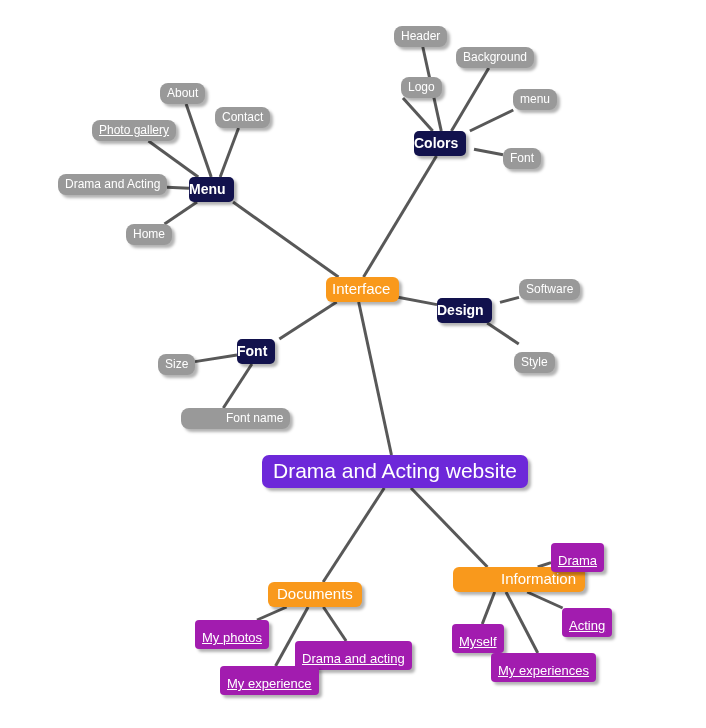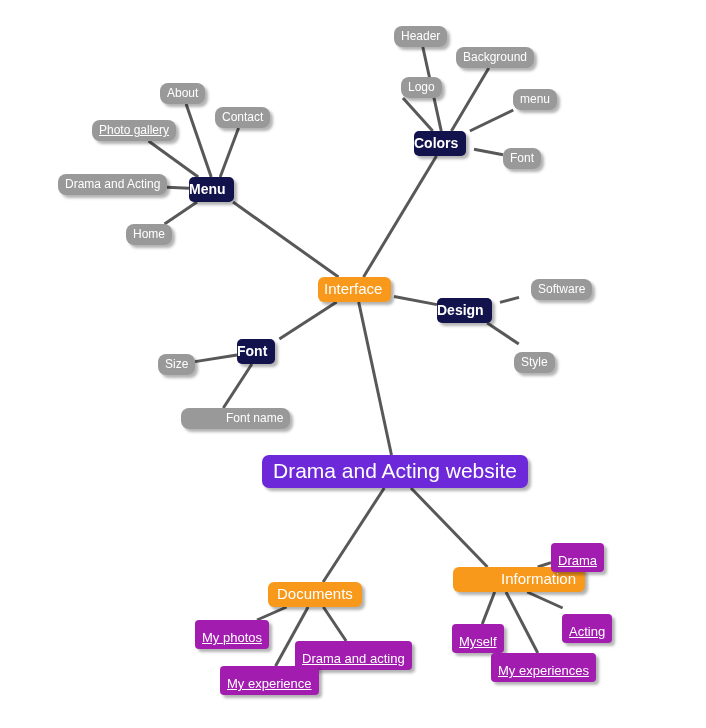--- a/index.html
+++ b/index.html
@@ -112,21 +112,21 @@
       <line x1="308.1060606060606" y1="607" x2="275.56666666666666" y2="666" stroke="#585858" stroke-width="3" stroke-linecap="butt"></line>
       <line x1="537.7352941176471" y1="567" x2="551" y2="562.6634615384615" stroke="#585858" stroke-width="3" stroke-linecap="butt"></line>
       <line x1="527.1898734177215" y1="592" x2="562.632911392405" y2="608" stroke="#585858" stroke-width="3" stroke-linecap="butt"></line>
       <line x1="494.65765765765764" y1="592" x2="482.26126126126127" y2="624" stroke="#585858" stroke-width="3" stroke-linecap="butt"></line>
       <line x1="506.00887573964496" y1="592" x2="537.7721893491124" y2="653" stroke="#585858" stroke-width="3" stroke-linecap="butt"></line>
     </svg>
   <div id="node-layer">
       <div class="node root-red" style="left: 262px; top: 455px;">
         <span class="node-label">Drama and Acting website</span>
       </div>
-      <div class="node branch-orange" style="left: 318px; top: 277px; padding-left: 6px;">
+      <div class="node branch-orange" style="left: 326px; top: 277px; padding-left: 6px;">
         <span class="node-label">Interface</span>
       </div>
       <div class="node branch-orange" style="left: 268px; top: 582px; text-align: center;">
         <span class="node-label">Documents</span>
       </div>
       <div class="node branch-orange" style="left: 453px; top: 567px; padding-left: 48px;">
         <span class="node-label">Information</span>
       </div>
       <div class="node branch-navy" style="left: 189px; top: 177px;">
         <span class="node-label">Menu</span>
@@ -163,21 +163,21 @@
       </div>
       <div class="node leaf-gray" style="left: 373px; top: 77px; margin-left: 28px;">
         <span class="node-label">Logo</span>
       </div>
       <div class="node leaf-gray" style="left: 513px; top: 89px;">
         <span class="node-label">menu</span>
       </div>
       <div class="node leaf-gray" style="left: 503px; top: 148px;">
         <span class="node-label">Font</span>
       </div>
-      <div class="node leaf-gray" style="left: 519px; top: 279px; margin-left: 12px;">
+      <div class="node leaf-gray" style="left: 519px; top: 279px;">
         <span class="node-label">Software</span>
       </div>
       <div class="node leaf-gray" style="left: 514px; top: 352px;">
         <span class="node-label">Style</span>
       </div>
       <div class="node leaf-gray" style="left: 158px; top: 354px;">
         <span class="node-label">Size</span>
       </div>
       <div class="node leaf-gray" style="left: 181px; top: 408px; padding-left: 45px;">
         <span class="node-label">Font name</span>
@@ -187,21 +187,21 @@
       </div>
       <div class="node leaf-navy" style="left: 295px; top: 641px;">
         <span class="node-label">Drama and acting</span>
       </div>
       <div class="node leaf-navy" style="left: 220px; top: 666px;">
         <span class="node-label">My experience</span>
       </div>
       <div class="node leaf-navy" style="left: 551px; top: 543px;">
         <span class="node-label">Drama</span>
       </div>
-      <div class="node leaf-navy" style="left: 562px; top: 608px; margin-top: 6px;">
+      <div class="node leaf-navy" style="left: 562px; top: 608px;">
         <span class="node-label">Acting</span>
       </div>
       <div class="node leaf-navy" style="left: 452px; top: 624px;">
         <span class="node-label">Myself</span>
       </div>
       <div class="node leaf-navy" style="left: 491px; top: 653px;">
         <span class="node-label">My experiences</span>
       </div>
     </div>
 </div>

